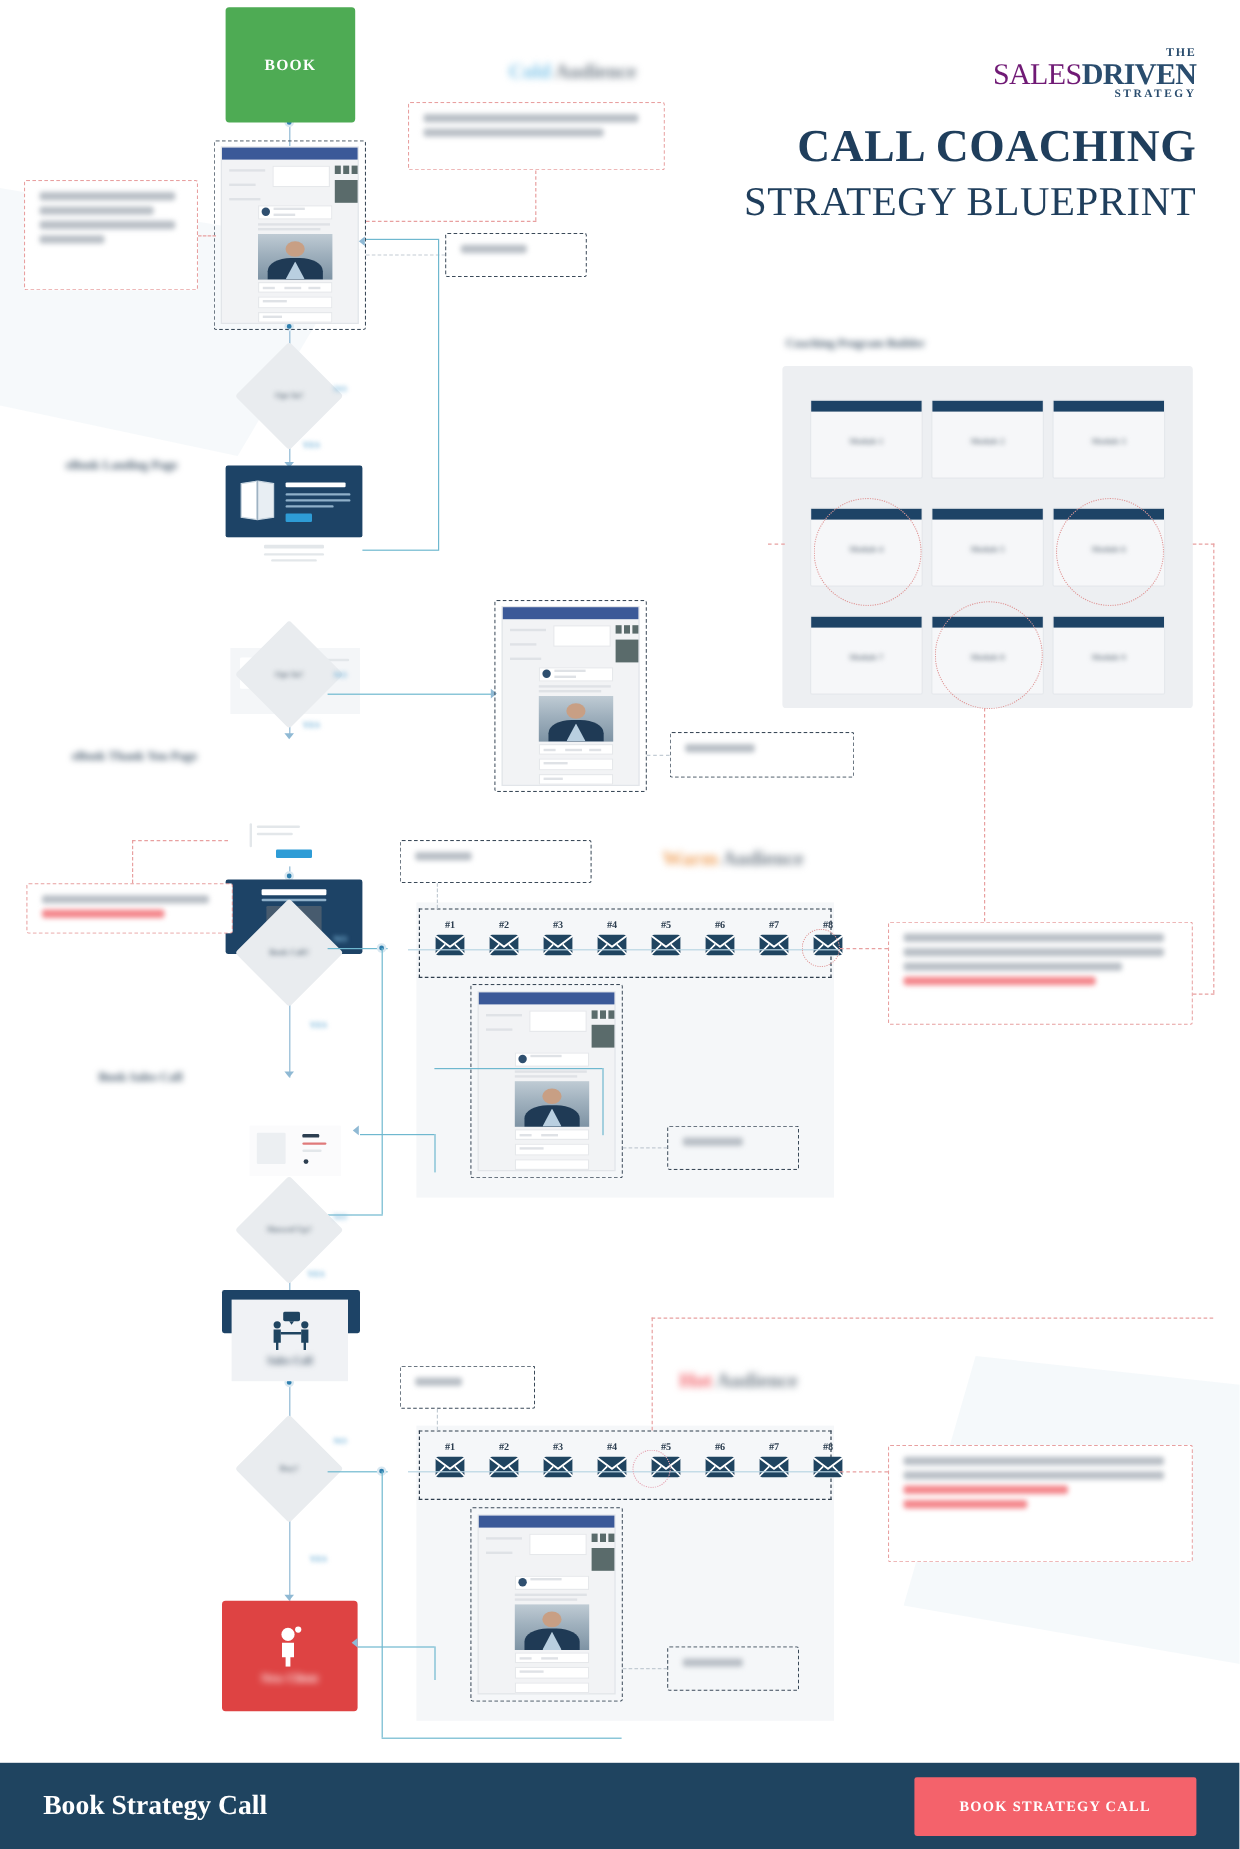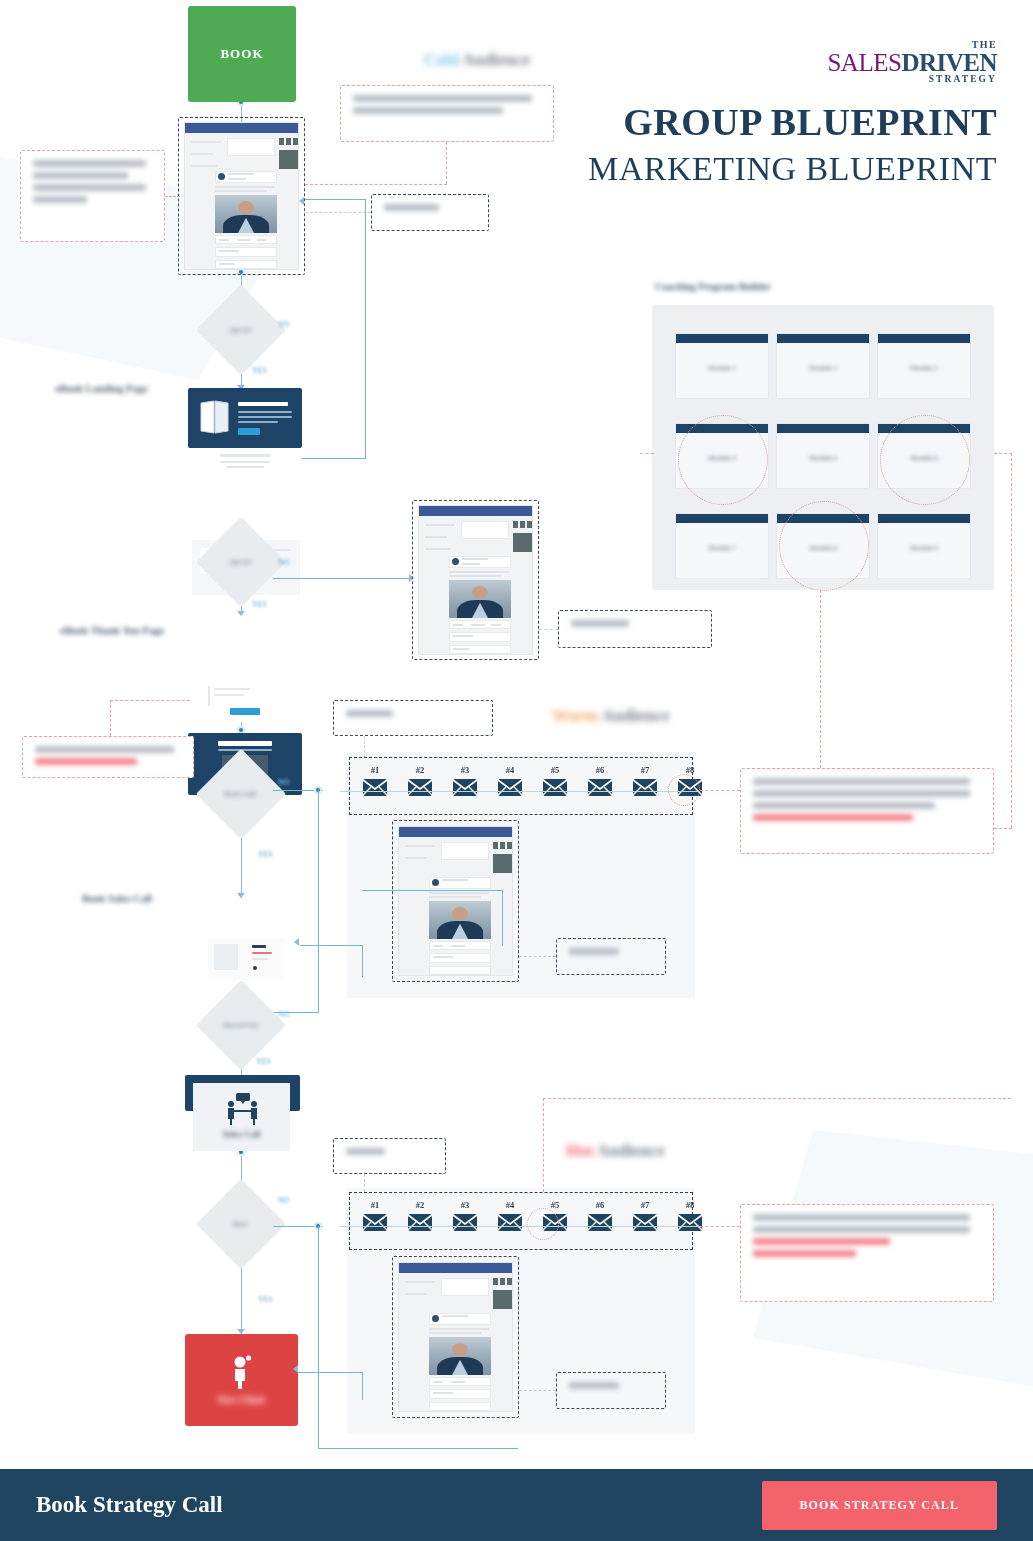--- a/index.html
+++ b/index.html
@@ -162,22 +162,22 @@
 <div class="canvas">
 
   <div class="wedge w1"></div>
   <div class="wedge w2"></div>
 
   <div class="brand">
     <div class="the">THE</div>
     <div class="main"><span class="light">SALES</span><span>DRIVEN</span></div>
     <div class="sub">STRATEGY</div>
   </div>
-  <div class="title1">GROUP BLUEPRINT</div>
-  <div class="title2">MARKETING BLUEPRINT</div>
+  <div class="title1">CALL COACHING</div>
+  <div class="title2">STRATEGY BLUEPRINT</div>
 
   <div class="aud" style="left:424px; top:50px;">
     <span class="k">Cold</span>
     <span class="g">Audience</span>
   </div>
   <div class="aud warm" style="left:552px; top:706px;">
     <span class="k">Warm</span>
     <span class="g">Audience</span>
   </div>
   <div class="aud hot" style="left:566px; top:1141px;">

